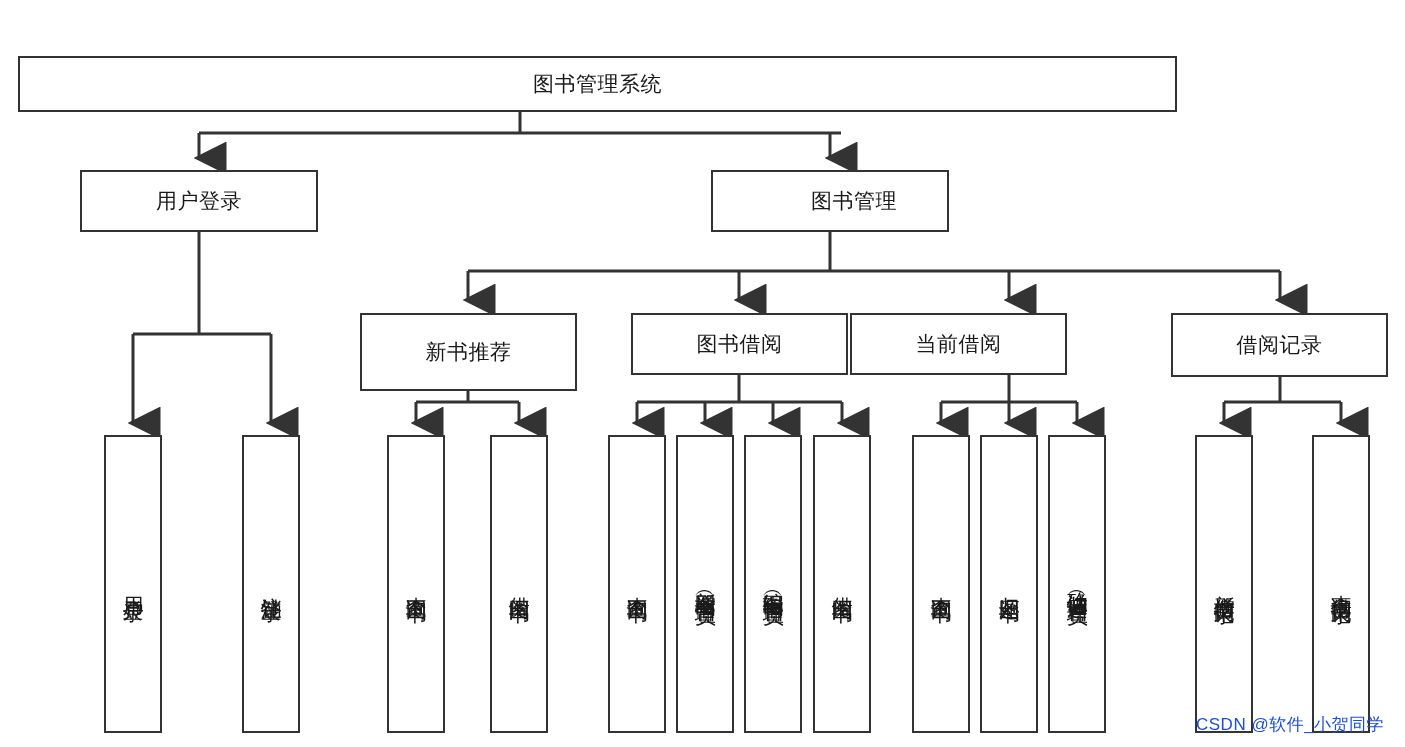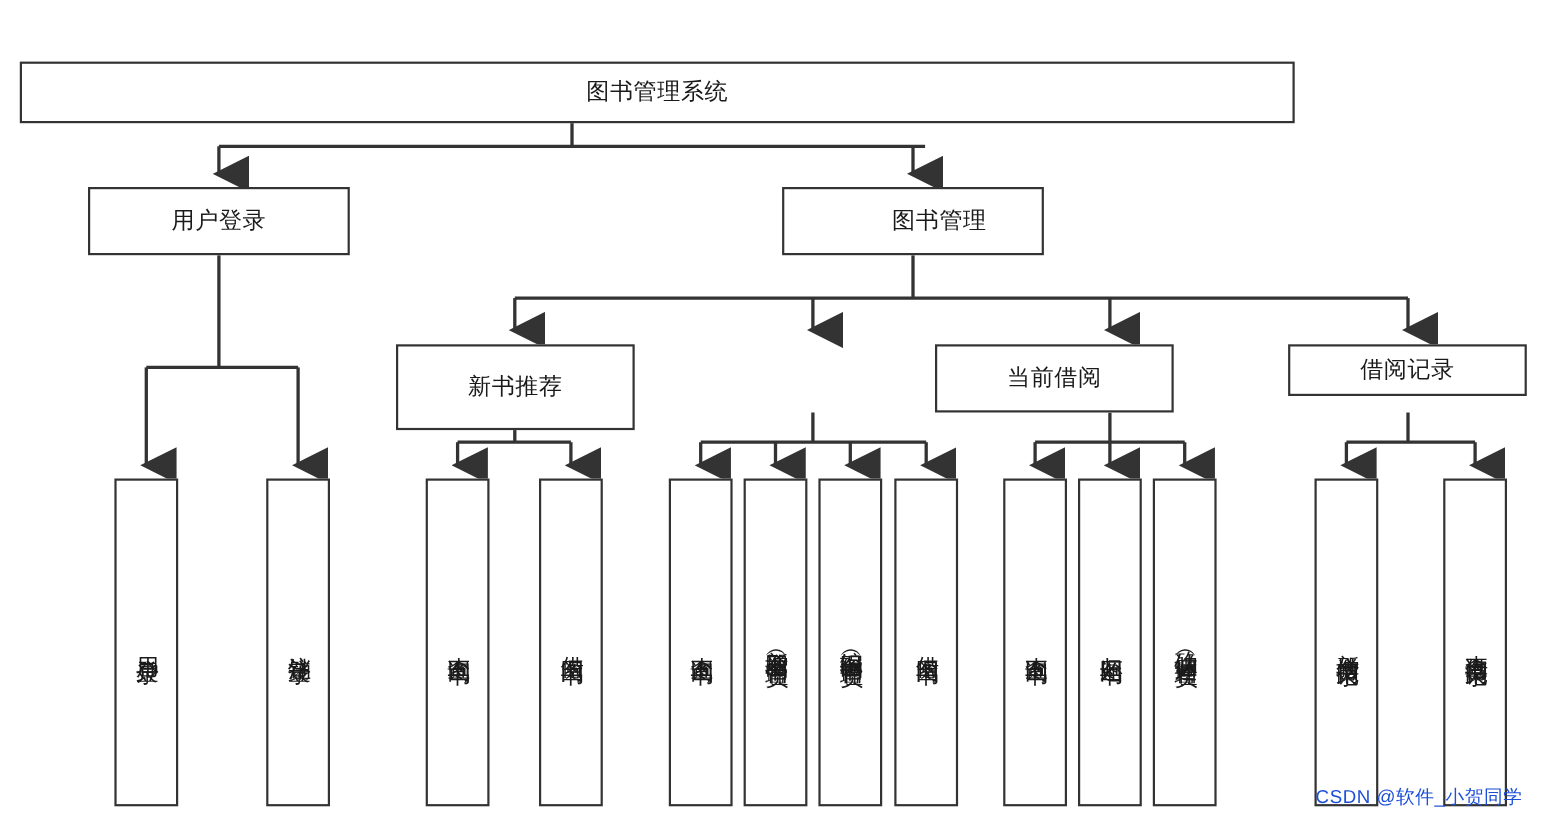--- a/index.html
+++ b/index.html
@@ -133,24 +133,27 @@
   <div class="node-box" style="left:80px; top:170px; width:238px; height:62px;">
     <span class="node-label-h">用户登录</span>
   </div>
   <div class="node-box" style="left:711px; top:170px; width:238px; height:62px;padding-left:48px;">
     <span class="node-label-h">图书管理</span>
   </div>
 
   <div class="node-box" style="left:360px; top:313px; width:217px; height:78px;">
     <span class="node-label-h">新书推荐</span>
   </div>
+  <div class="node-box" style="left:631px; top:313px; width:217px; height:62px;">
+    <span class="node-label-h">图书借阅</span>
+  </div>
   <div class="node-box" style="left:850px; top:313px; width:217px; height:62px;">
     <span class="node-label-h">当前借阅</span>
   </div>
-  <div class="node-box" style="left:1171px; top:313px; width:217px; height:47px;">
+  <div class="node-box" style="left:1171px; top:313px; width:217px; height:64px;">
     <span class="node-label-h">借阅记录</span>
   </div>
 
   <div class="node-box" style="left:104px; top:435px; width:58px; height:298px;">
     <span class="node-label-v">用户登录</span>
   </div>
   <div class="node-box" style="left:242px; top:435px; width:58px; height:298px;">
     <span class="node-label-v">注销登录</span>
   </div>
 

